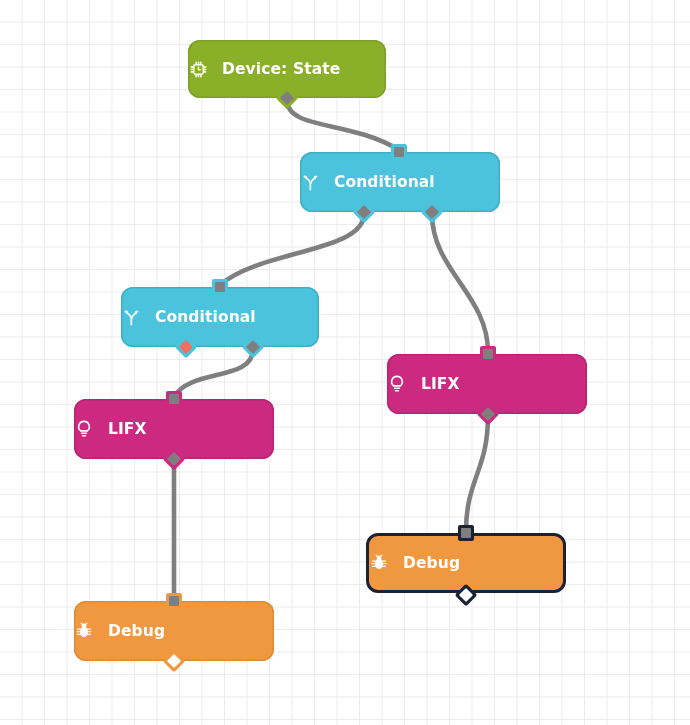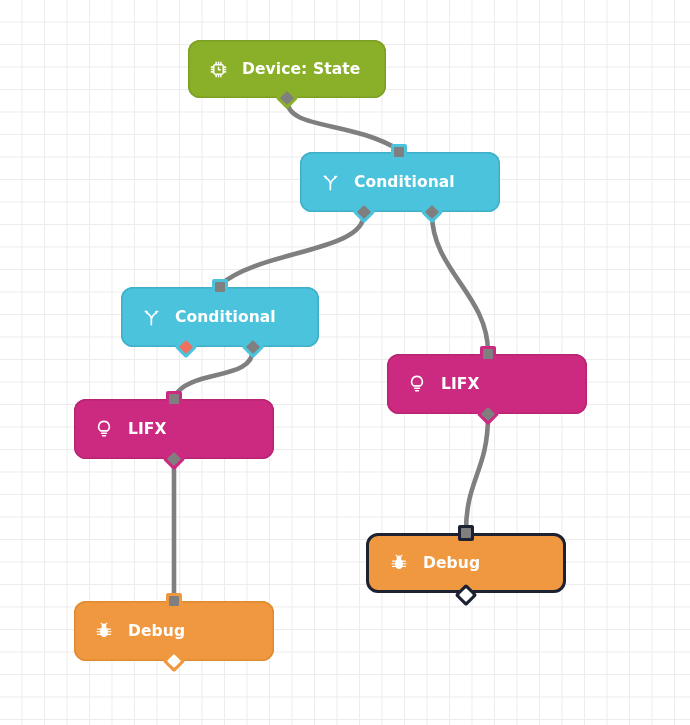--- a/index.html
+++ b/index.html
@@ -27,21 +27,20 @@
     width: 690px;
     height: 725px;
     pointer-events: none;
   }
   .node {
     position: absolute;
     box-sizing: border-box;
     border-radius: 12px;
     display: flex;
     align-items: center;
-    padding-left: 20px;
     color: #ffffff;
     z-index: 5;
   }
   .node-label {
     font-size: 15.5px;
     font-weight: bold;
     letter-spacing: 0.1px;
     margin-left: 14px;
     white-space: nowrap;
   }

